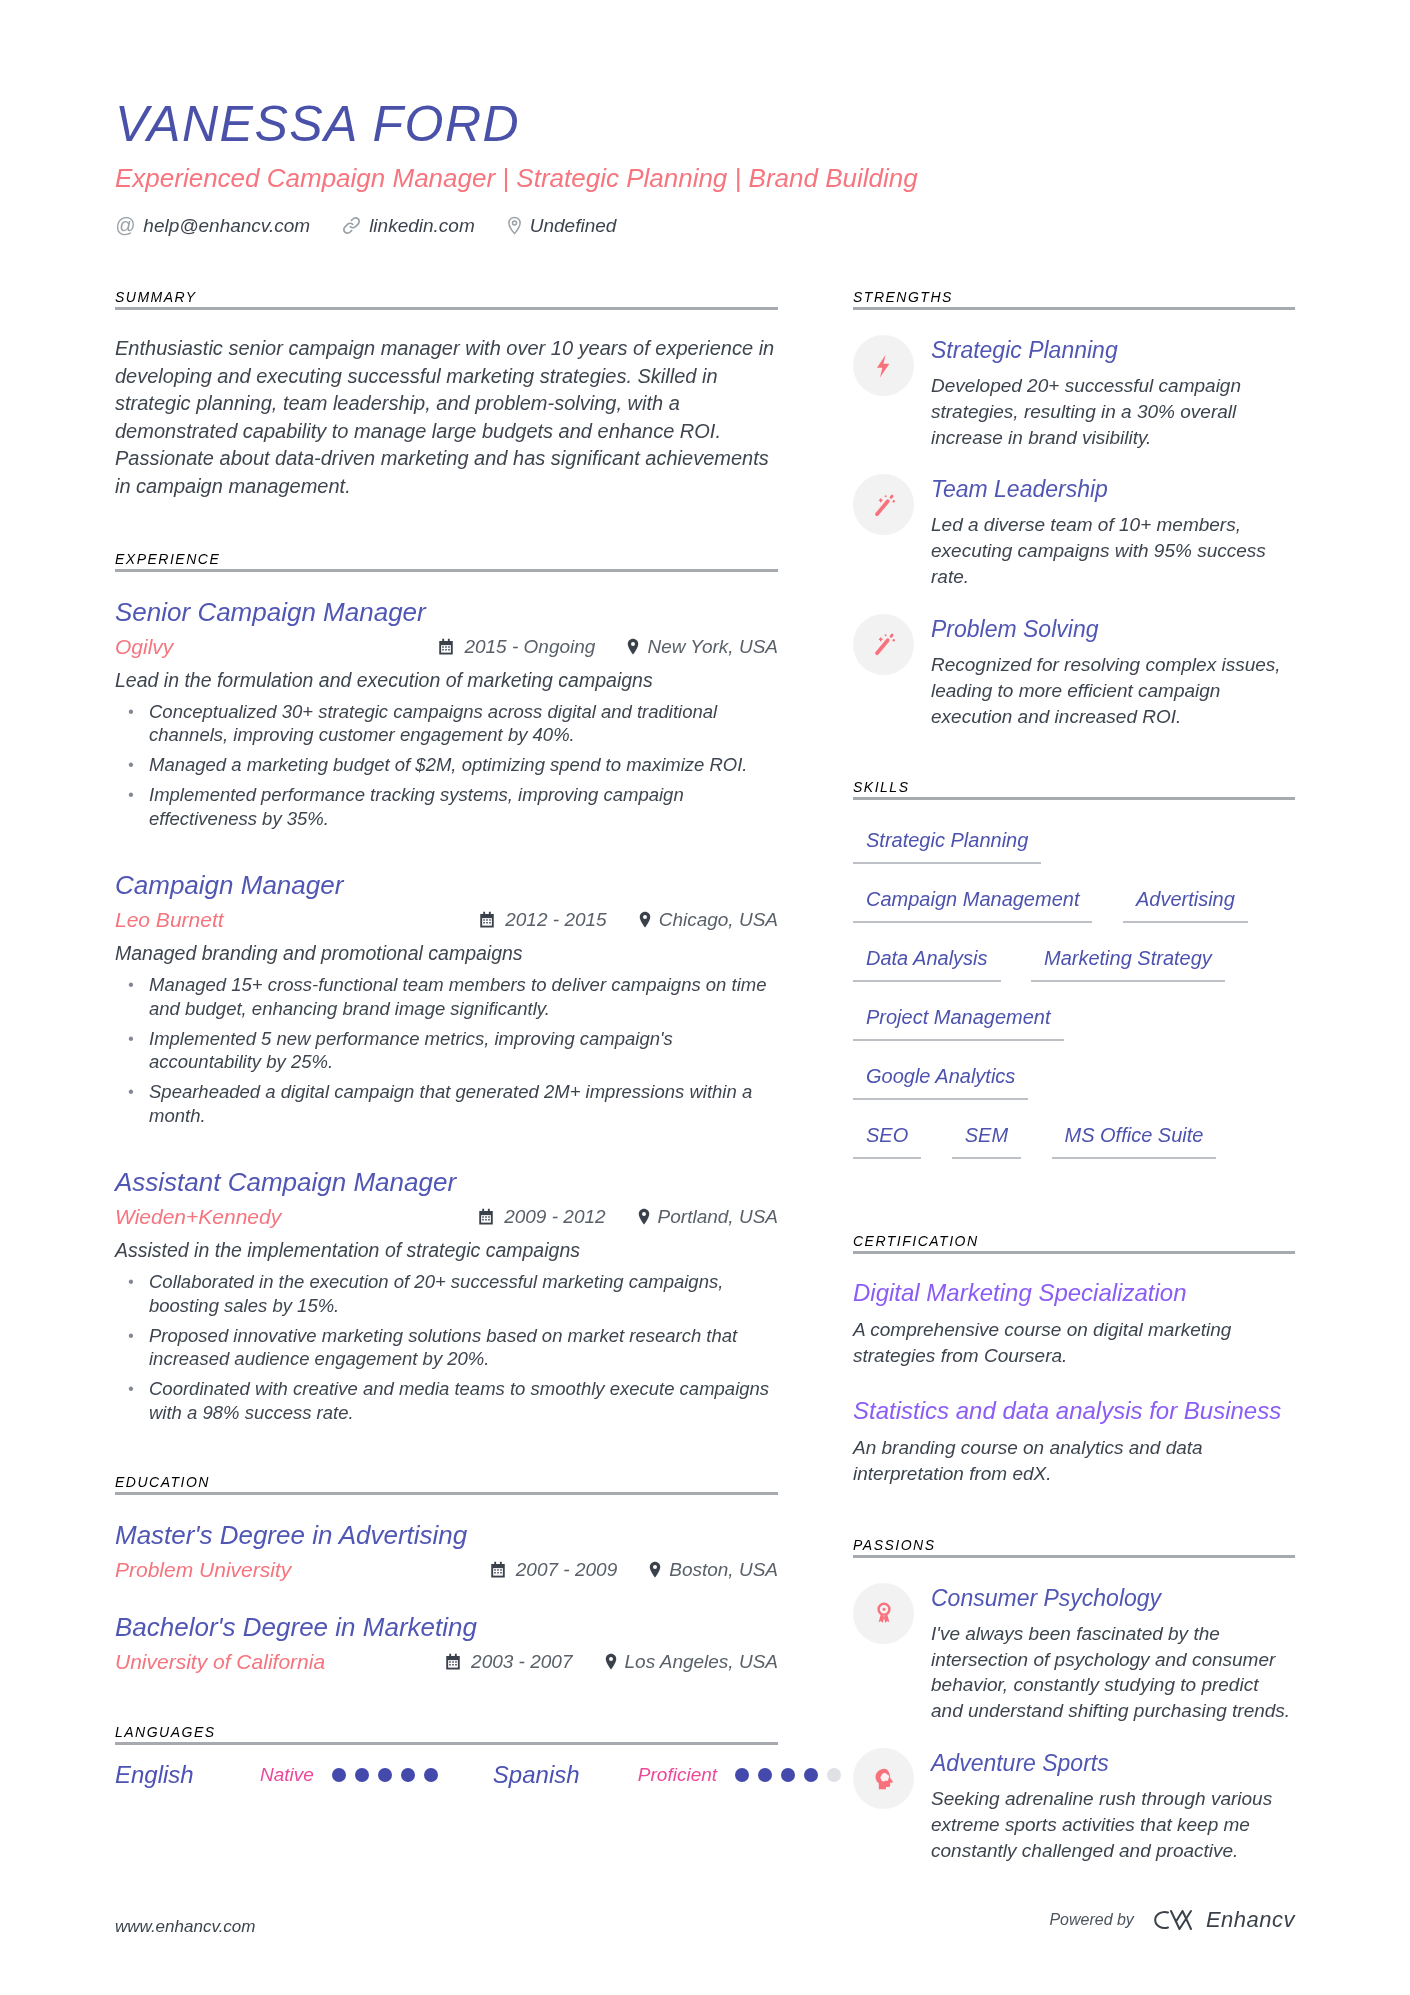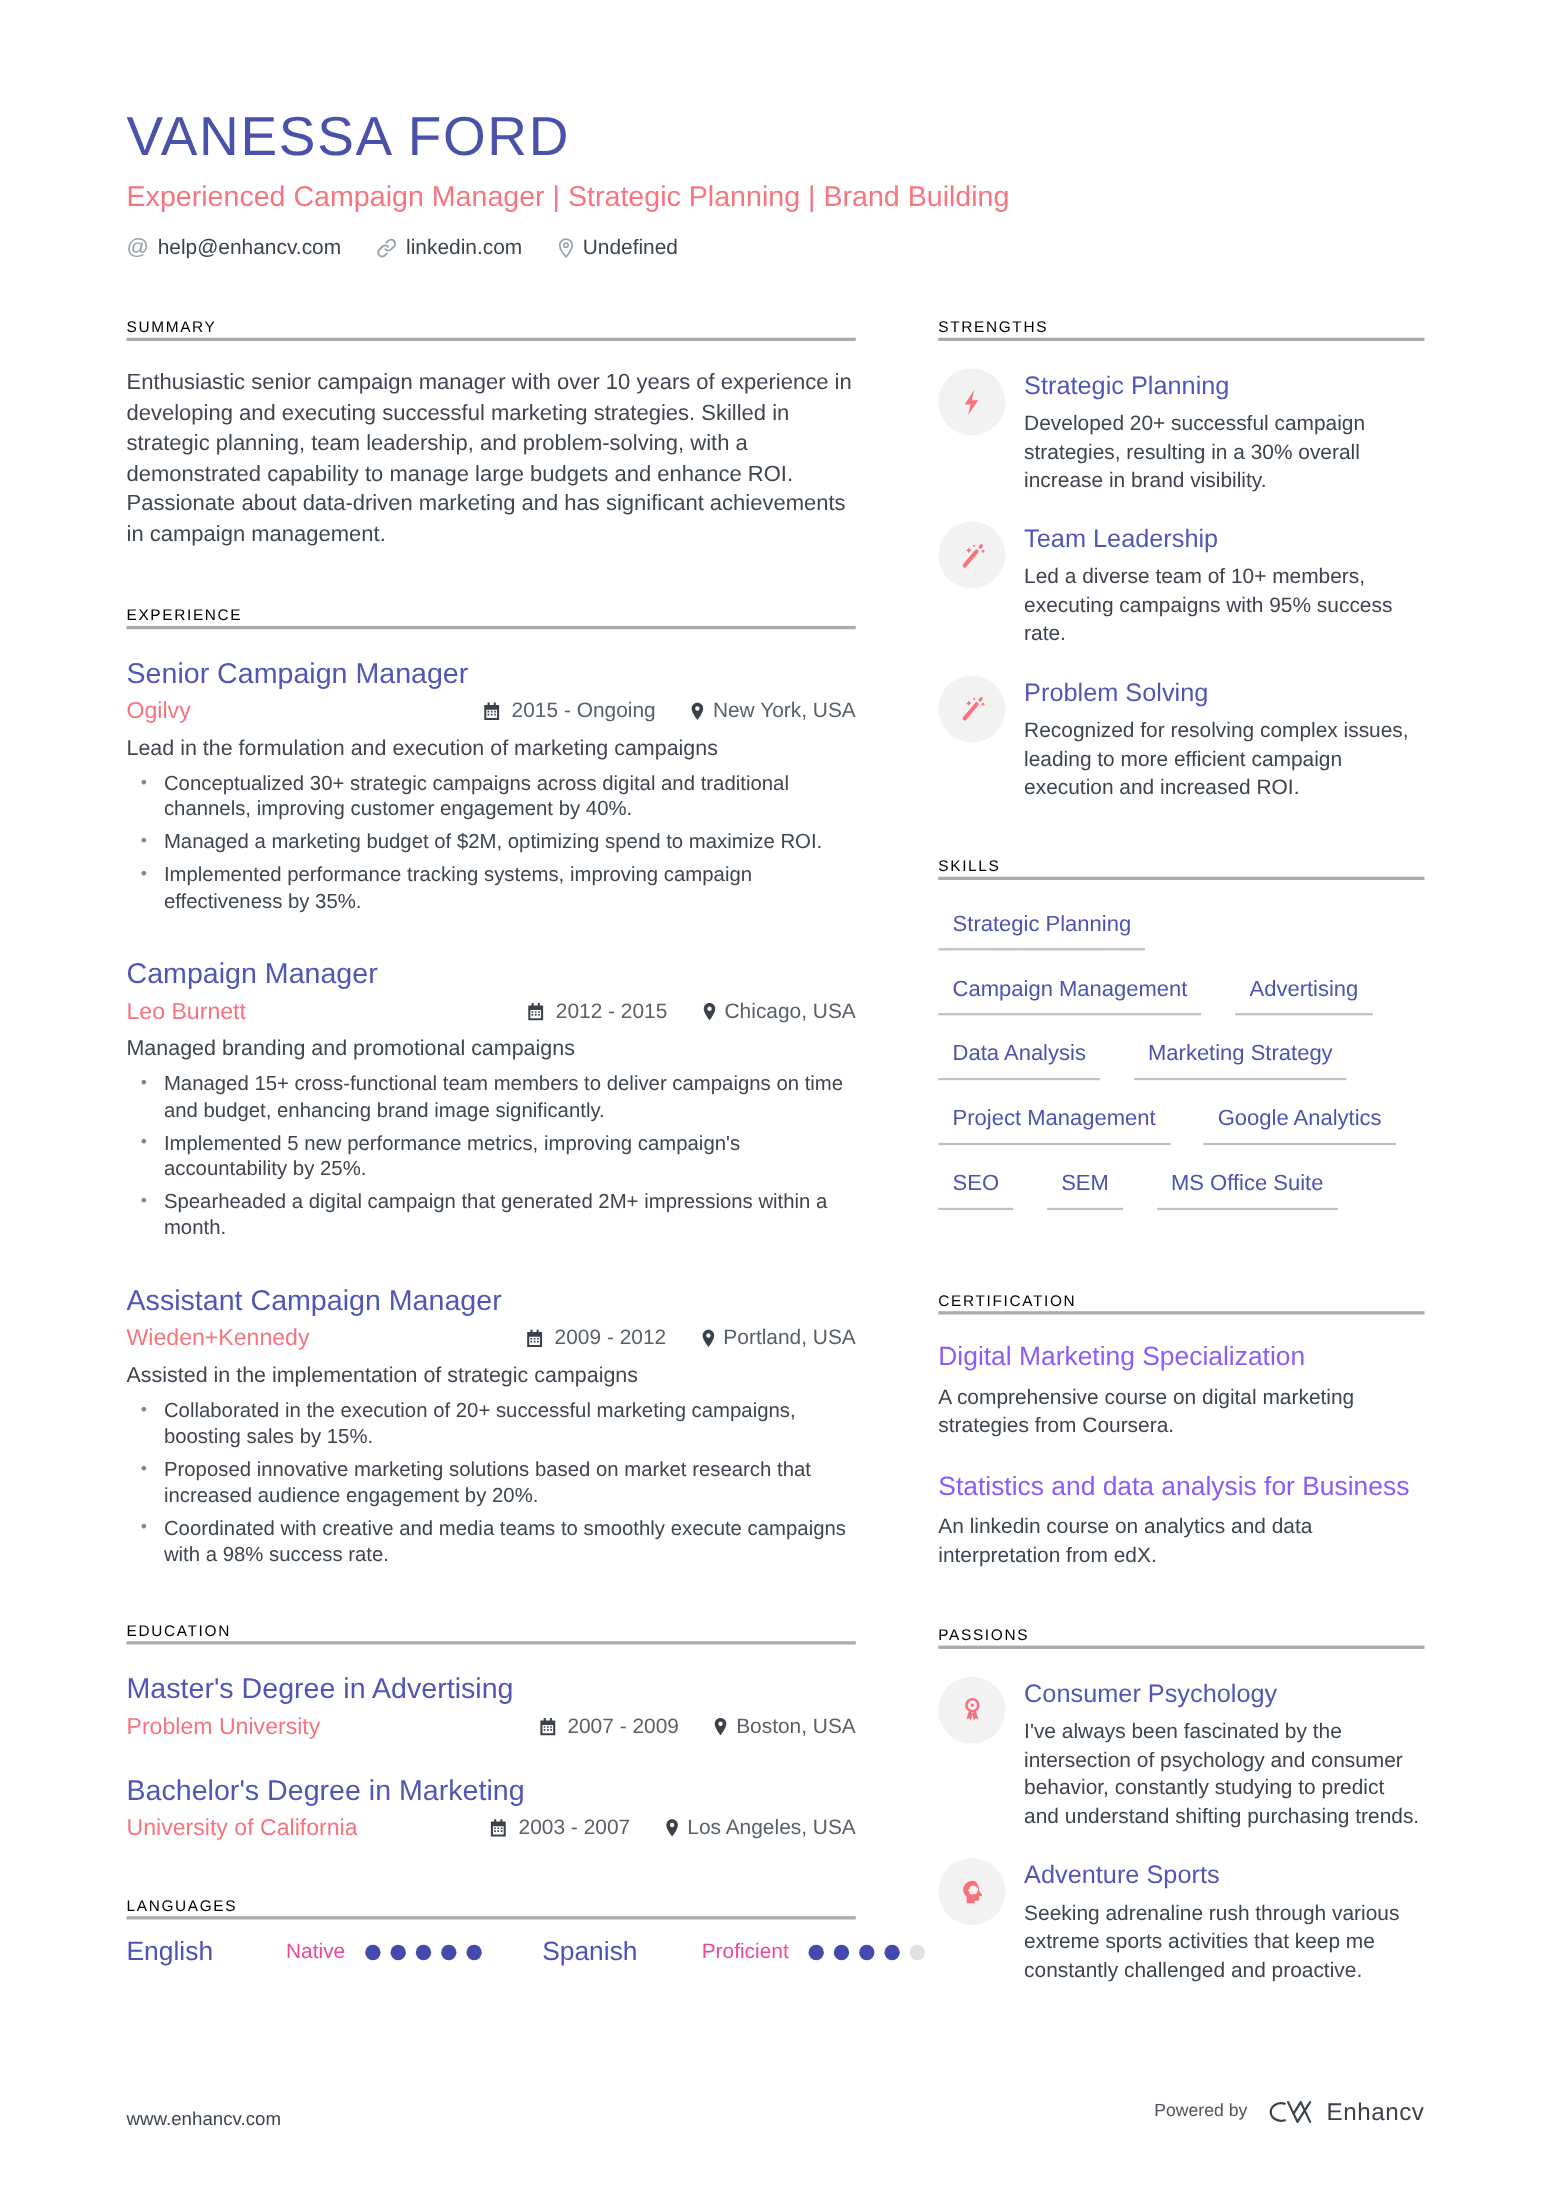--- a/index.html
+++ b/index.html
@@ -1,18 +1,18 @@
 <!DOCTYPE html>
 <html><head>
 <meta charset="utf-8">
 <style>
   * { margin:0; padding:0; box-sizing:border-box; }
   html,body { background:#ffffff; }
   body { width:1410px; height:1995px; font-family:"Liberation Sans", sans-serif; color:#3e454f; position:relative; }
-  .page { position:relative; width:1410px; height:1995px; overflow:hidden; background:#fff; }
+  .page { position:relative; width:1410px; height:1995px; overflow:hidden; background:#fff;font-style:italic; }
   .content { position:absolute; left:115px; top:95px; width:1180px; }
 
   
   .name { font-size:50px; letter-spacing:1.5px; color:#4a51a8; font-weight:500; }
   .headline { font-size:26px; color:#f6757e; margin-top:10px; font-weight:400; }
   .contact-row { margin-top:20px; display:flex; align-items:center; gap:32px; font-size:19px; color:#3c434d; }
   .contact-item { display:flex; align-items:center; gap:8px; }
   .contact-icon { color:#9ba1a8; display:flex; align-items:center; }
   .at-glyph { font-size:20px; color:#9ba1a8; }
 
@@ -436,21 +436,21 @@
 
         <div class="section">
           <div class="section-heading">CERTIFICATION</div>
           <div class="section-body">
             <div class="cert">
               <div class="cert-title">Digital Marketing Specialization</div>
               <div class="cert-text">A comprehensive course on digital marketing strategies from Coursera.</div>
             </div>
             <div class="cert">
               <div class="cert-title">Statistics and data analysis for Business</div>
-              <div class="cert-text">An linkedin course on analytics and data interpretation from edX.</div>
+              <div class="cert-text">An branding course on analytics and data interpretation from edX.</div>
             </div>
           </div>
         </div>
 
         <div class="section">
           <div class="section-heading">PASSIONS</div>
           <div class="section-body">
 
             <div class="icon-item">
               <div class="icon-circle">

